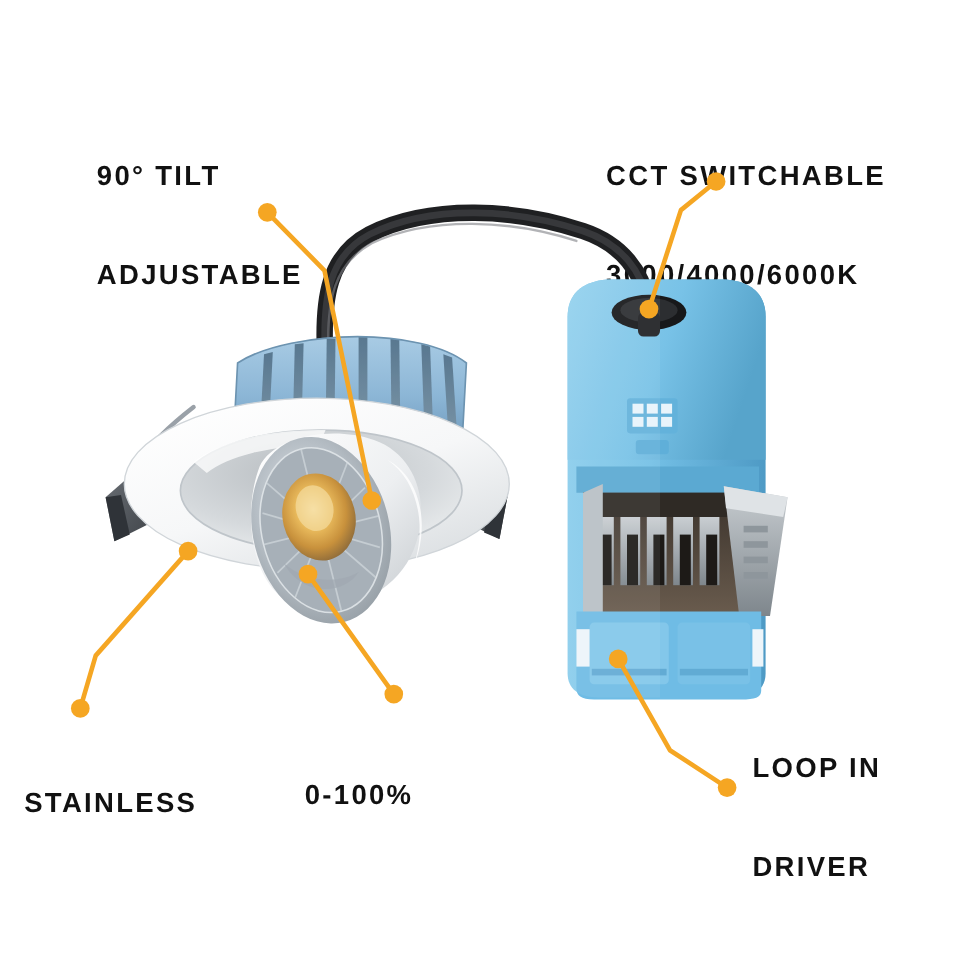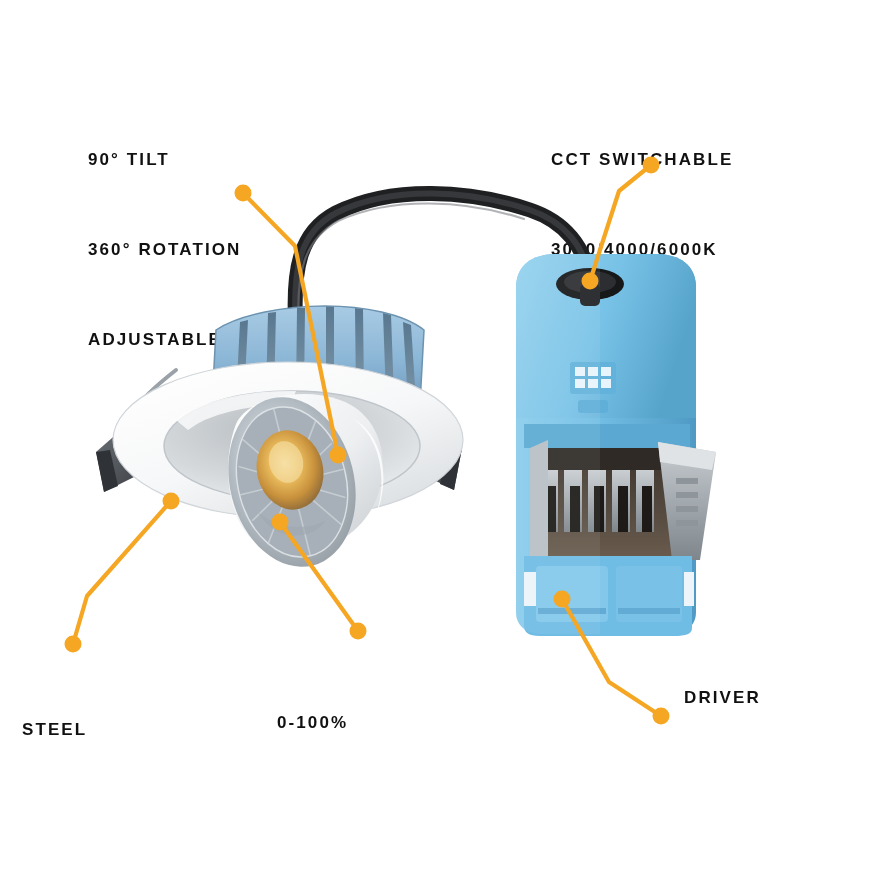--- a/index.html
+++ b/index.html
@@ -3,21 +3,21 @@
 <meta charset="utf-8">
 <title>LED Downlight Feature Infographic</title>
 <style>
   html,body{margin:0;padding:0;background:#ffffff;}
   body{width:875px;height:875px;overflow:hidden;
        font-family:"Liberation Sans","DejaVu Sans",sans-serif;}
   #stage{position:relative;width:875px;height:875px;background:#fff;}
 
   
   .callout{position:absolute;color:#111111;font-weight:700;
-           font-size:17px;line-height:30px;letter-spacing:2.1px;
+           font-size:25px;line-height:30px;letter-spacing:2.1px;
            white-space:pre;text-transform:uppercase;}
   .callout div{white-space:pre;}
 
   #callout-tilt{left:88px;top:85px;}
   #callout-cct{left:551px;top:85px;}
   #callout-steel{left:22px;top:655px;}
   #callout-flicker{left:277px;top:648px;}
   #callout-loop{left:684px;top:623px;}
 
   
@@ -263,36 +263,36 @@
     </g>
     <g>
       <polyline class="leader" points="562,599 609,682 661,716"></polyline>
       <circle class="leaderdot" cx="562" cy="599" r="8.5"></circle>
       <circle class="leaderdot" cx="661" cy="716" r="8.5"></circle>
     </g>
   </svg>
 
   <div class="callout" id="callout-tilt">
     <div>90° TILT</div>
-    <div>360° ROTATION</div>
     <div>ADJUSTABLE</div>
   </div>
 
   <div class="callout" id="callout-cct">
     <div>CCT SWITCHABLE</div>
     <div>3000/4000/6000K</div>
   </div>
 
   <div class="callout" id="callout-steel">
-    <div>STEEL</div>
+    <div>STAINLESS</div>
   </div>
 
   <div class="callout" id="callout-flicker">
     <div>0-100%</div>
     
   </div>
 
   <div class="callout" id="callout-loop">
+    <div>LOOP IN</div>
     <div>DRIVER</div>
     
   </div>
 
 </div>
 
 </body></html>

